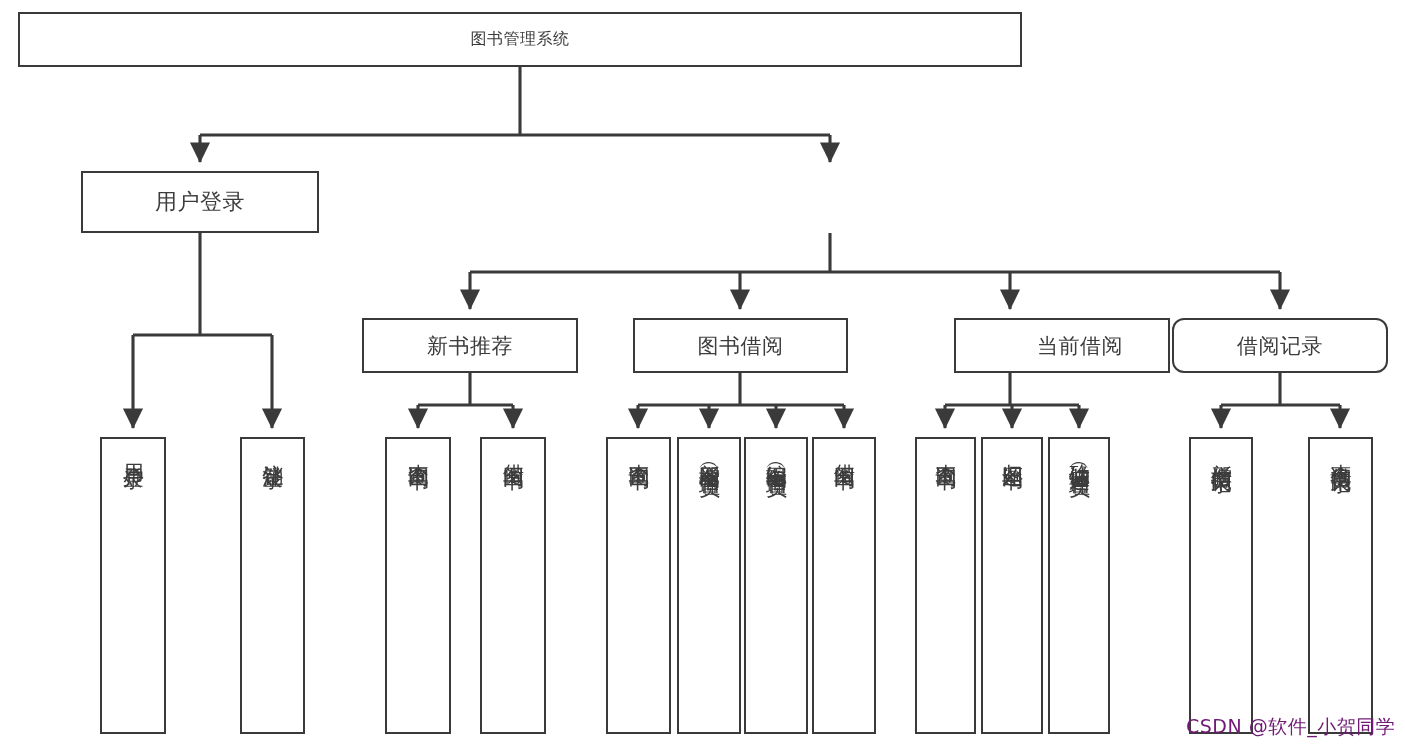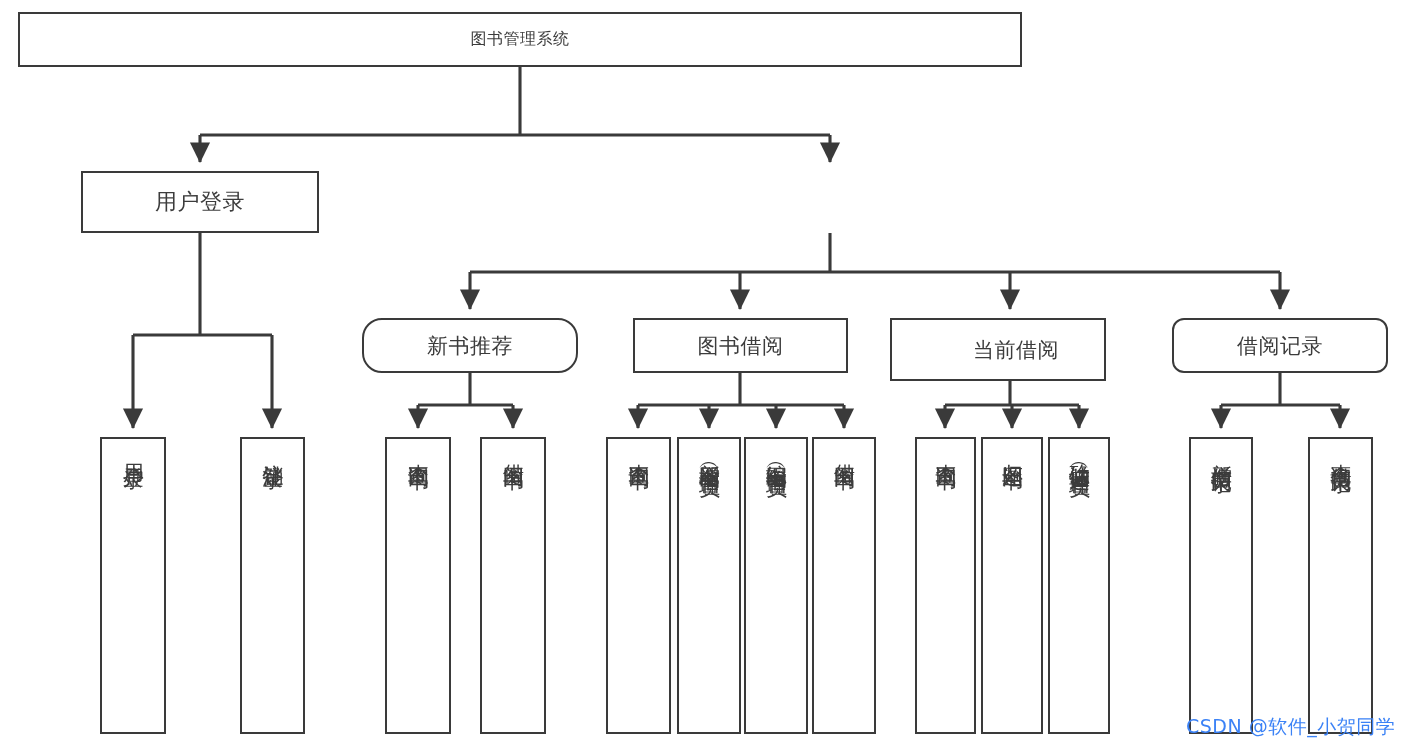--- a/index.html
+++ b/index.html
@@ -62,21 +62,21 @@
     line-height: 1.18;
     letter-spacing: 2px;
     white-space: nowrap;
     display: block;
   }
   .watermark {
     position: absolute;
     left: 1186px;
     top: 714px;
     font-size: 19px;
-    color: #3b82f6;
+    color: #701a75;
     white-space: nowrap;
     letter-spacing: 0.5px;
     font-family: "DejaVu Sans", "Liberation Sans", sans-serif;
   }
 </style>
 </head>
 <body>
 
 <div id="canvas">
 
@@ -131,27 +131,27 @@
   </svg>
 
   <div class="node node-root" style="left:18px; top:12px; width:1004px; height:55px;">
     <span>图书管理系统</span>
   </div>
 
   <div class="node node-l2" style="left:81px; top:171px; width:238px; height:62px;">
     <span>用户登录</span>
   </div>
 
-  <div class="node node-l3" style="left:362px; top:318px; width:216px; height:55px;border-radius:20px;">
+  <div class="node node-l3" style="left:362px; top:318px; width:216px; height:55px;">
     <span>新书推荐</span>
   </div>
   <div class="node node-l3" style="left:633px; top:318px; width:215px; height:55px;">
     <span>图书借阅</span>
   </div>
-  <div class="node node-l3" style="left:890px; top:318px; width:216px; height:63px;padding-left:36px;">
+  <div class="node node-l3" style="left:954px; top:318px; width:216px; height:55px;padding-left:36px;">
     <span>当前借阅</span>
   </div>
   <div class="node node-l3" style="left:1172px; top:318px; width:216px; height:55px;border-radius:12px;">
     <span>借阅记录</span>
   </div>
 
   <div class="node node-leaf" style="left:100px; top:437px; width:66px; height:297px;">
     <span class="vlabel">用户登录</span>
   </div>
   <div class="node node-leaf" style="left:240px; top:437px; width:65px; height:297px;">

